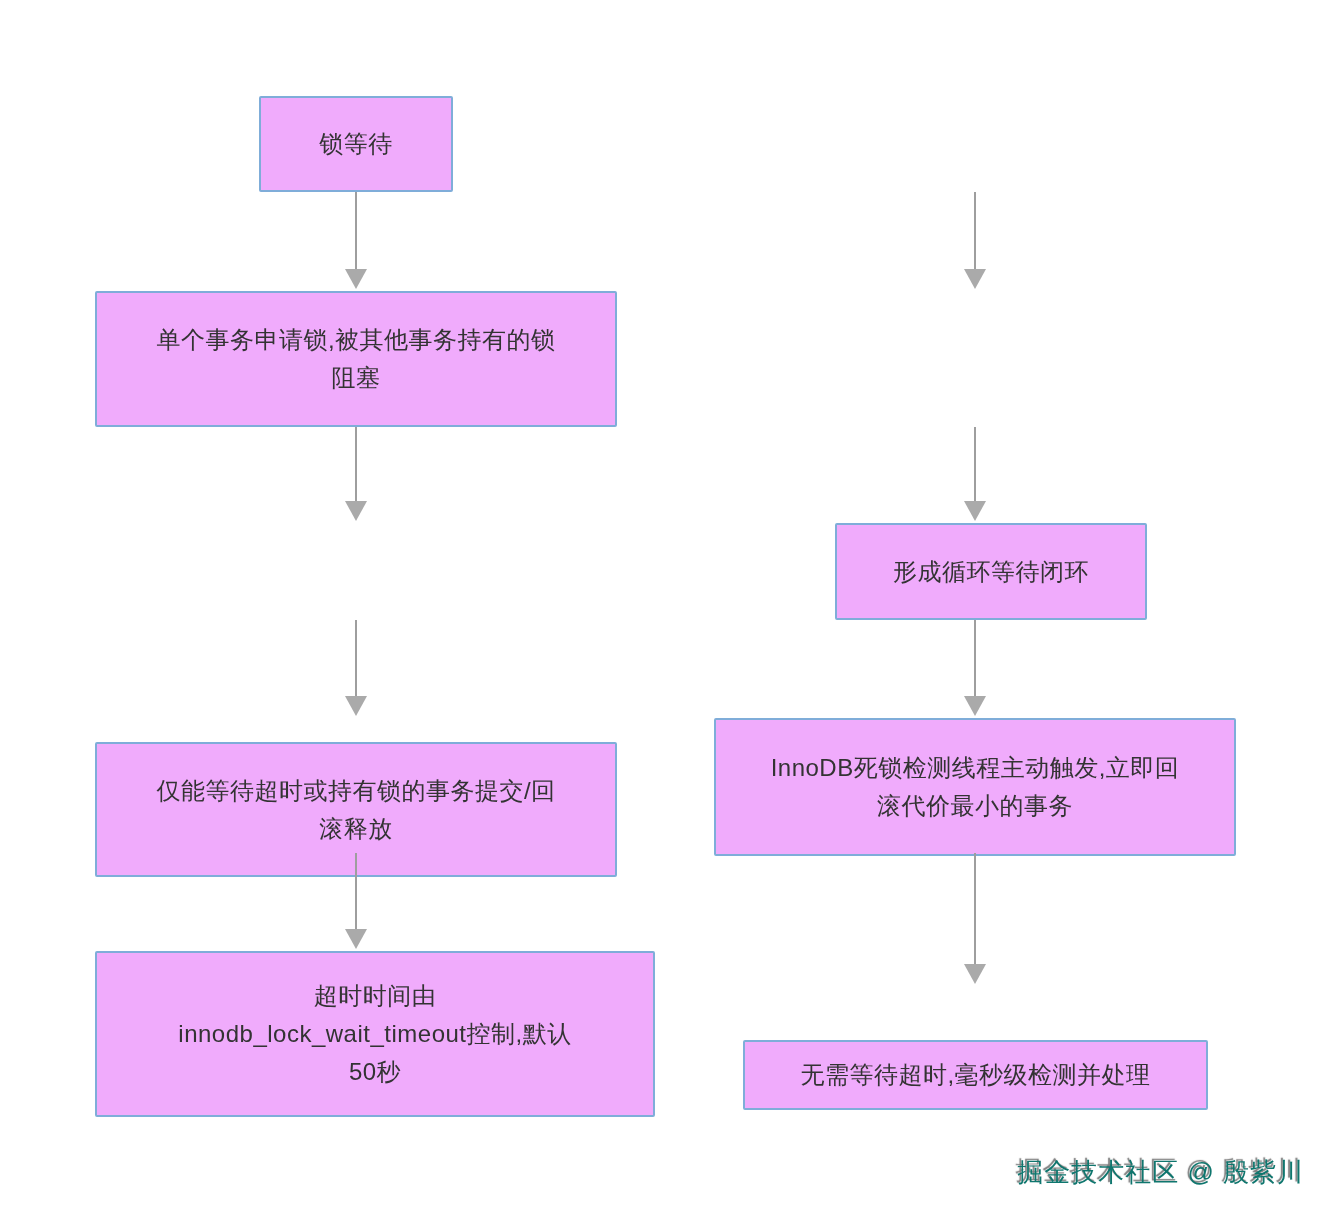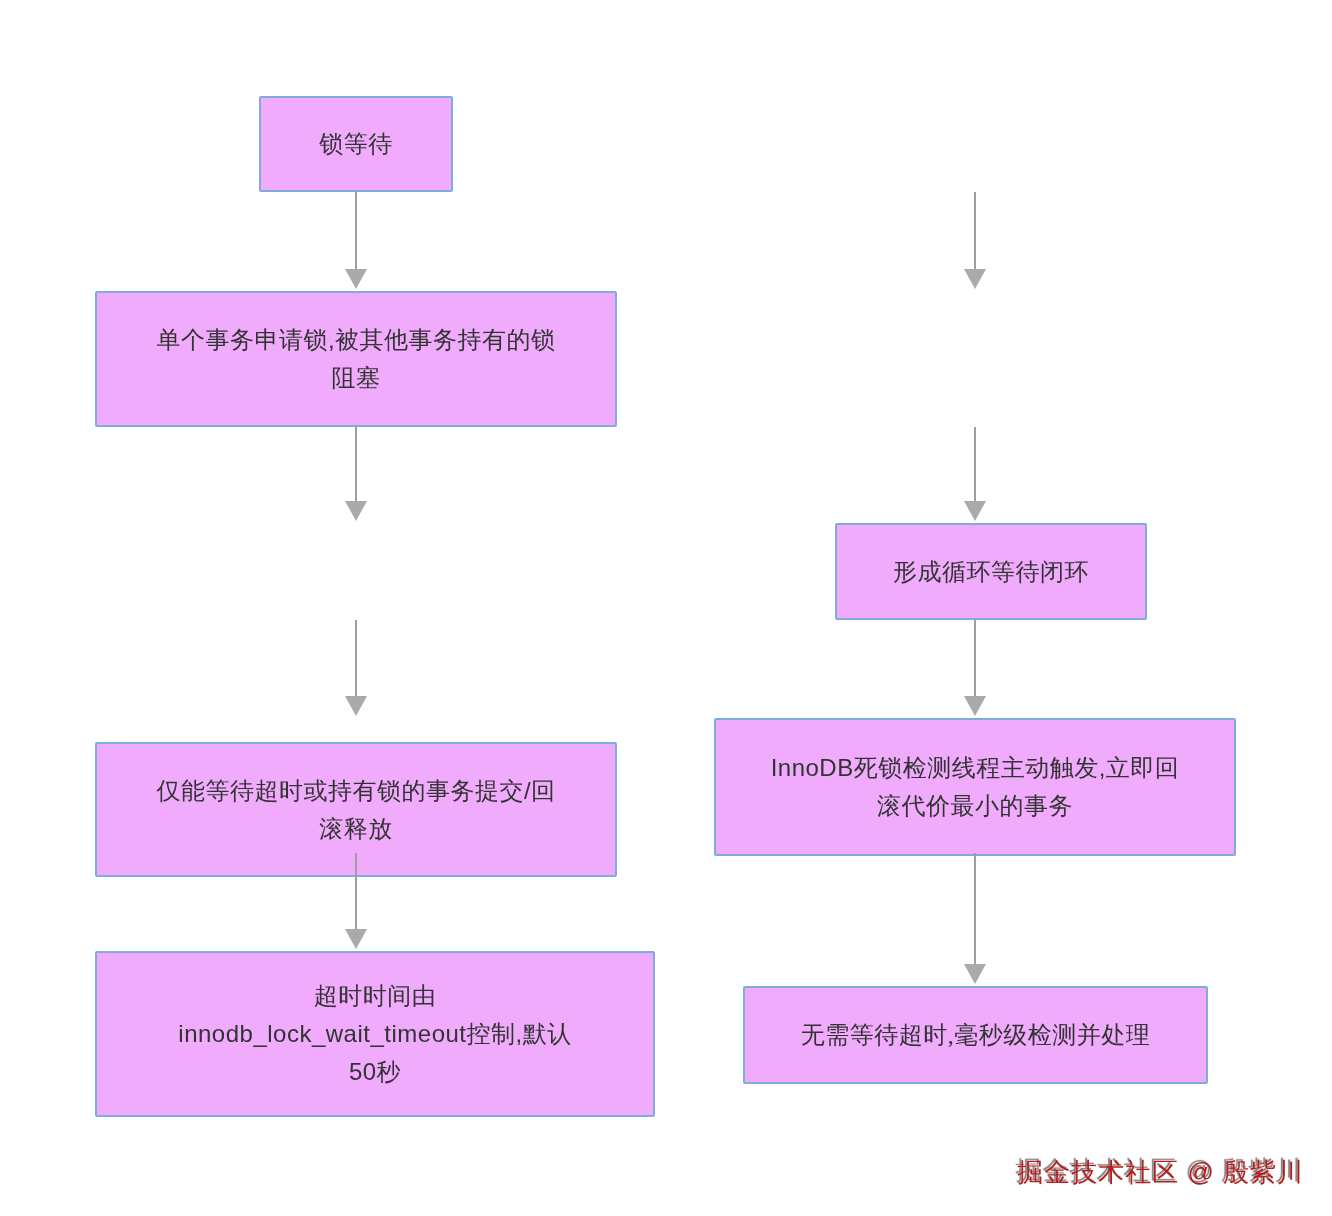--- a/index.html
+++ b/index.html
@@ -53,21 +53,21 @@
     border-left: 11px solid transparent;
     border-right: 11px solid transparent;
     border-top: 20px solid #aaaaaa;
   }
   .watermark {
     position: absolute;
     right: 28px;
     bottom: 26px;
     font-size: 26px;
     letter-spacing: 1px;
-    color: #b91c1c;
+    color: #0f766e;
     text-shadow: -2px -2px 1px rgba(80, 80, 80, 0.75), 1px 1px 0 rgba(255,255,255,0.9);
     white-space: nowrap;
   }
 </style>
 </head>
 <body>
 
 <div class="canvas">
 
   <div class="node" style="left:259px; top:96px; width:194px; height:96px;">
@@ -135,19 +135,19 @@
   <div class="node" style="left:714px; top:718px; width:522px; height:138px;">
     <span class="node-text">InnoDB死锁检测线程主动触发,立即回
 滚代价最小的事务</span>
   </div>
 
   <div class="arrow" style="left:964px; top:853px; height:131px;">
     <i class="arrow-line"></i>
     <i class="arrow-head"></i>
   </div>
 
-  <div class="node" style="left:743px; top:986px; width:465px; height:98px;font-family:Liberation Serif, serif;">
+  <div class="node" style="left:743px; top:1040px; width:465px; height:70px;">
     <span class="node-text">无需等待超时,毫秒级检测并处理</span>
   </div>
 
   <div class="watermark">掘金技术社区 @ 殷紫川</div>
 
 </div>
 
 </body></html>

